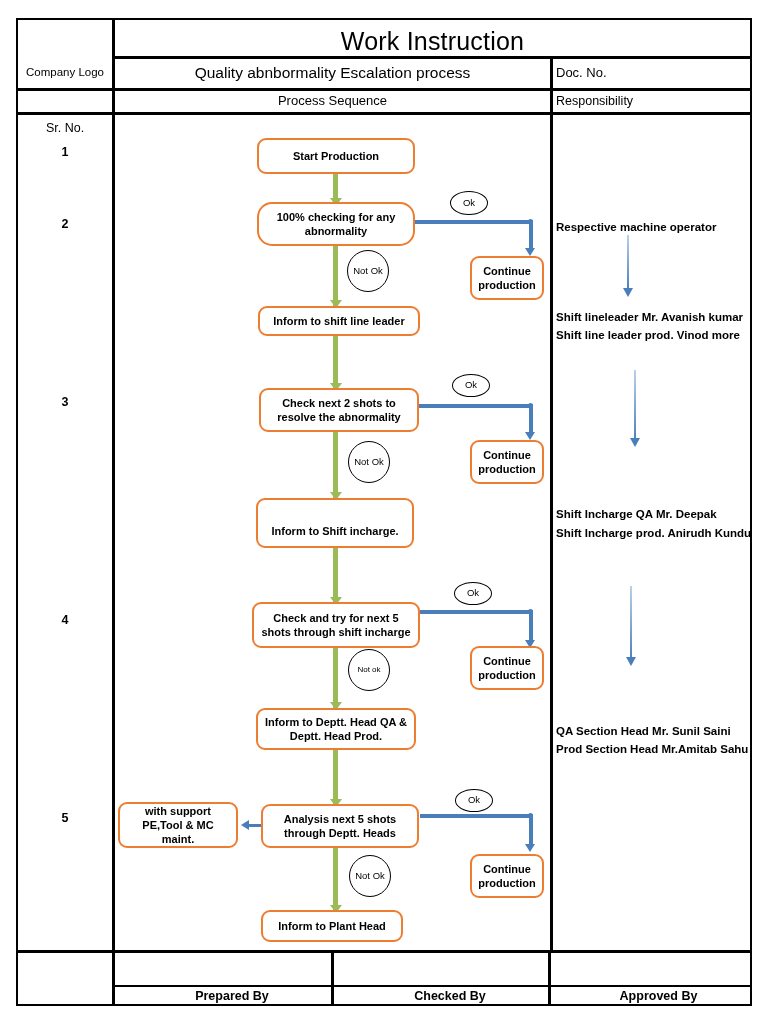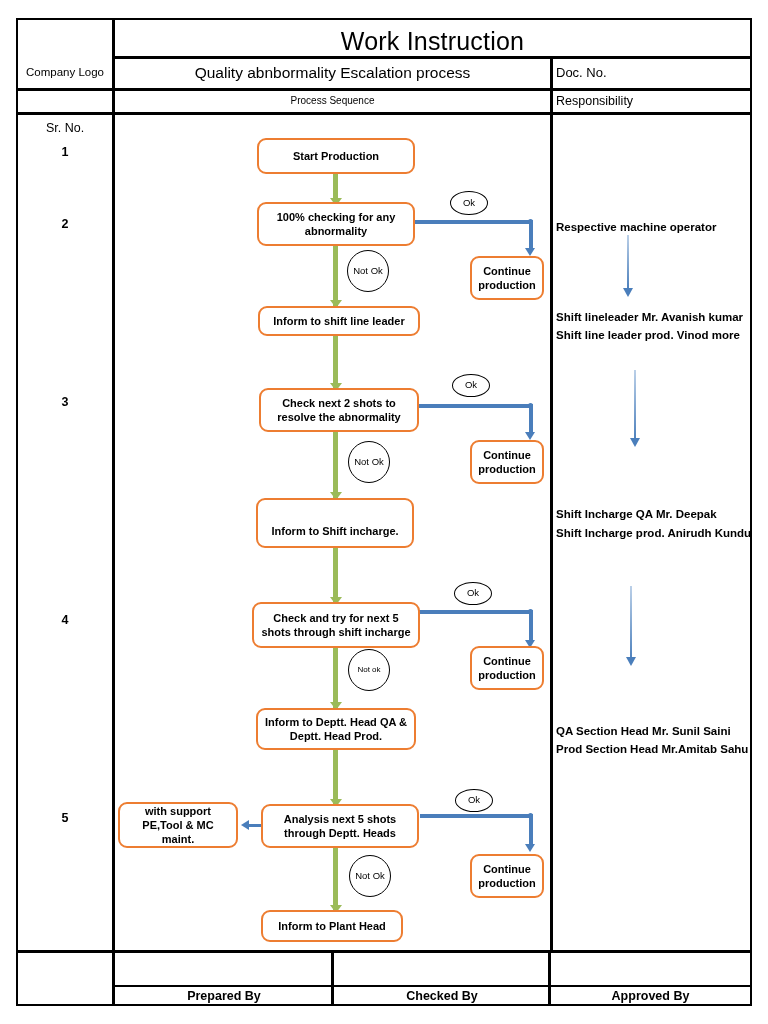--- a/index.html
+++ b/index.html
@@ -24,27 +24,27 @@
   #title-sub{left:115px;top:58px;width:435px;height:30px;
              display:flex;align-items:center;justify-content:center;
              font-size:15.5px;}
   #doc-no{left:556px;top:58px;width:190px;height:30px;
           display:flex;align-items:center;justify-content:flex-start;font-size:13px;}
   #company-logo{left:18px;top:58px;width:94px;height:30px;
                 display:flex;align-items:center;justify-content:center;font-size:11.5px;font-weight:normal;}
   #hdr-srno{left:18px;top:90px;width:94px;height:22px;
             display:flex;align-items:center;justify-content:center;font-size:12.5px;margin-top:27px;}
   #hdr-seq{left:115px;top:90px;width:435px;height:22px;
-           display:flex;align-items:center;justify-content:center;font-size:10px;text-align:right;}
+           display:flex;align-items:center;justify-content:center;font-size:13px;text-align:right;}
   #hdr-resp{left:556px;top:90px;width:190px;height:22px;
             display:flex;align-items:center;justify-content:flex-start;font-size:12.5px;}
 
   
   .foot-lbl{position:absolute;height:18px;display:flex;align-items:center;
-            justify-content:center;font-size:12.5px;font-weight:bold;}
+            justify-content:center;font-size:12.5px;font-weight:bold;padding-left:8px;}
   #foot-prepared{left:115px;top:987px;width:218px;}
   #foot-checked{left:334px;top:987px;width:216px;}
   #foot-approved{left:551px;top:987px;width:199px;}
 
   
   .stepno{position:absolute;width:94px;left:18px;text-align:center;
           font-size:12.5px;font-weight:bold;}
 
   
   .pbox{position:absolute;box-sizing:border-box;
@@ -157,21 +157,21 @@
   <div class="bseg" style="left:420px;top:814px;width:112px;height:4px;"></div>
   <div class="bdot" style="left:528px;top:813px;"></div>
   <div class="bseg" style="left:528.5px;top:814px;width:4px;height:32px;"></div>
   <div class="btip" style="left:525px;top:844px;"></div>
 
   <div class="bseg" style="left:249px;top:824px;width:14px;height:3px;"></div>
   <div class="btip-left" style="left:241px;top:820px;"></div>
 
   <div class="pbox" style="left:257px;top:138px;width:158px;height:36px;">Start Production</div>
 
-  <div class="pbox" style="left:257px;top:202px;width:158px;height:44px;">100% checking for any abnormality</div>
+  <div class="pbox" style="left:257px;top:202px;width:158px;height:44px;border-radius:15px;">100% checking for any abnormality</div>
 
   <div class="pbox" style="left:470px;top:256px;width:74px;height:44px;">Continue production</div>
 
   <div class="pbox" style="left:258px;top:306px;width:162px;height:30px;">Inform to shift line leader</div>
 
   <div class="pbox" style="left:259px;top:388px;width:160px;height:44px;">Check next 2 shots to resolve the abnormality</div>
 
   <div class="pbox" style="left:470px;top:440px;width:74px;height:44px;">Continue production</div>
 
   <div class="pbox" style="left:256px;top:498px;width:158px;height:50px;align-items:flex-start;padding-top:24px;">Inform to Shift incharge.</div>

